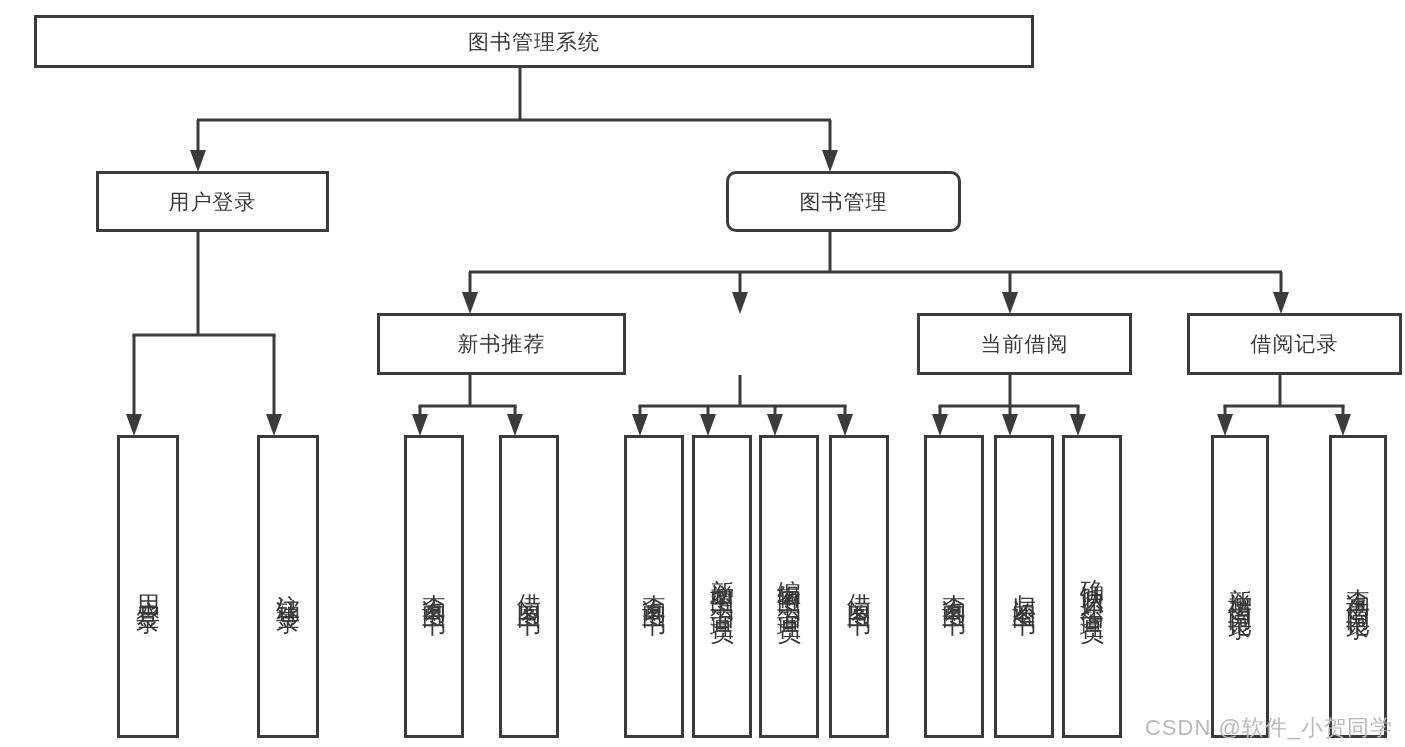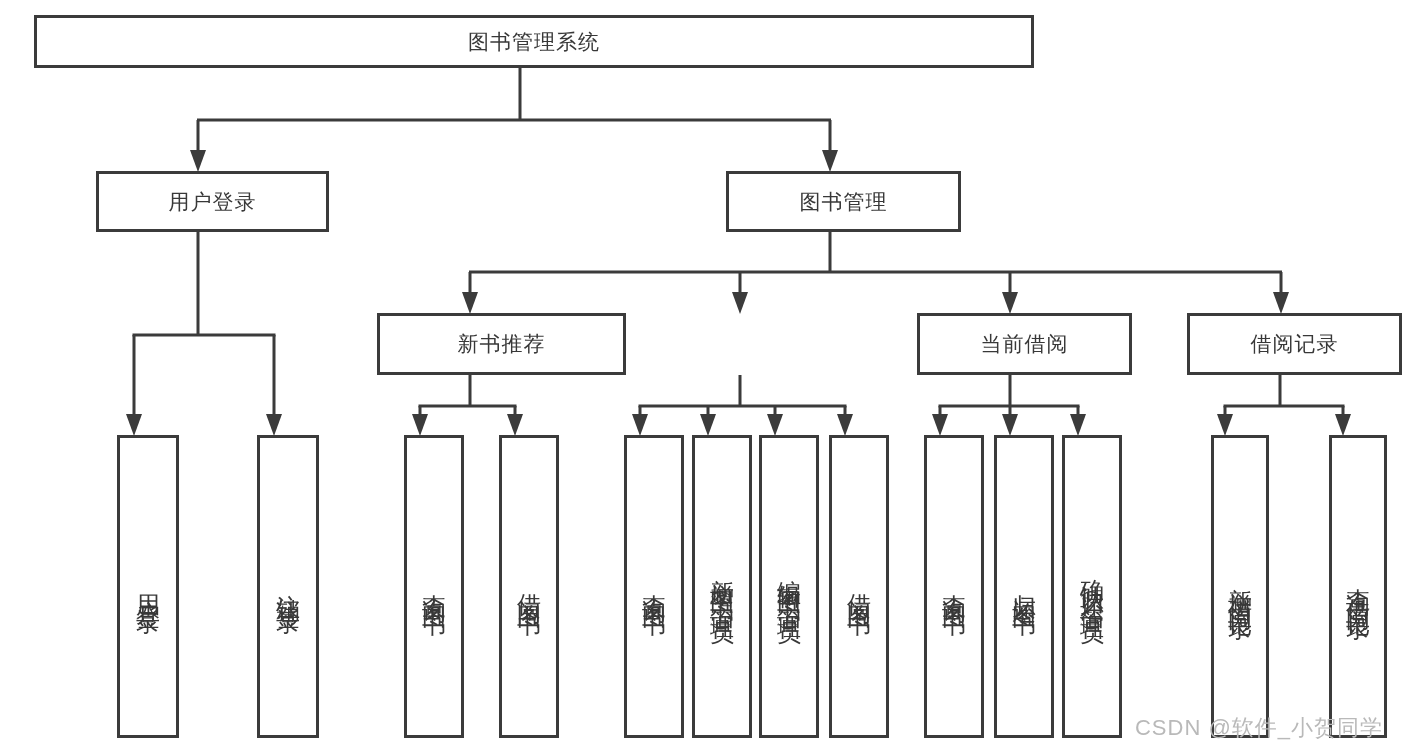--- a/index.html
+++ b/index.html
@@ -26,21 +26,21 @@
   .hbox{font-size:21px;letter-spacing:1px;}
   .vbox{font-size:24px;}
   .vbox .vtext{
     writing-mode:vertical-lr;
     letter-spacing:6px;
     line-height:1;
     max-height:292px;
   }
   .watermark{
     position:absolute;
-    right:22px;
+    right:12px;
     bottom:4px;
     font-size:22px;
     color:#b9b9b9;
     z-index:3;
     letter-spacing:1px;
     white-space:nowrap;
   }
 </style>
 </head>
 <body>
@@ -97,21 +97,21 @@
     </g>
   </svg>
 
   <div class="box hbox" style="left:20px;top:15px;width:1000px;height:53px;">
     <span>图书管理系统</span>
   </div>
 
   <div class="box hbox" style="left:82px;top:171px;width:233px;height:61px;">
     <span>用户登录</span>
   </div>
-  <div class="box hbox" style="left:712px;top:171px;width:235px;height:61px;">
+  <div class="box hbox" style="left:712px;top:171px;width:235px;height:61px;border-radius:10px;">
     <span>图书管理</span>
   </div>
 
   <div class="box hbox" style="left:363px;top:313px;width:249px;height:62px;">
     <span>新书推荐</span>
   </div>
   <div class="box hbox" style="left:903px;top:313px;width:215px;height:62px;">
     <span>当前借阅</span>
   </div>
   <div class="box hbox" style="left:1173px;top:313px;width:215px;height:62px;">

